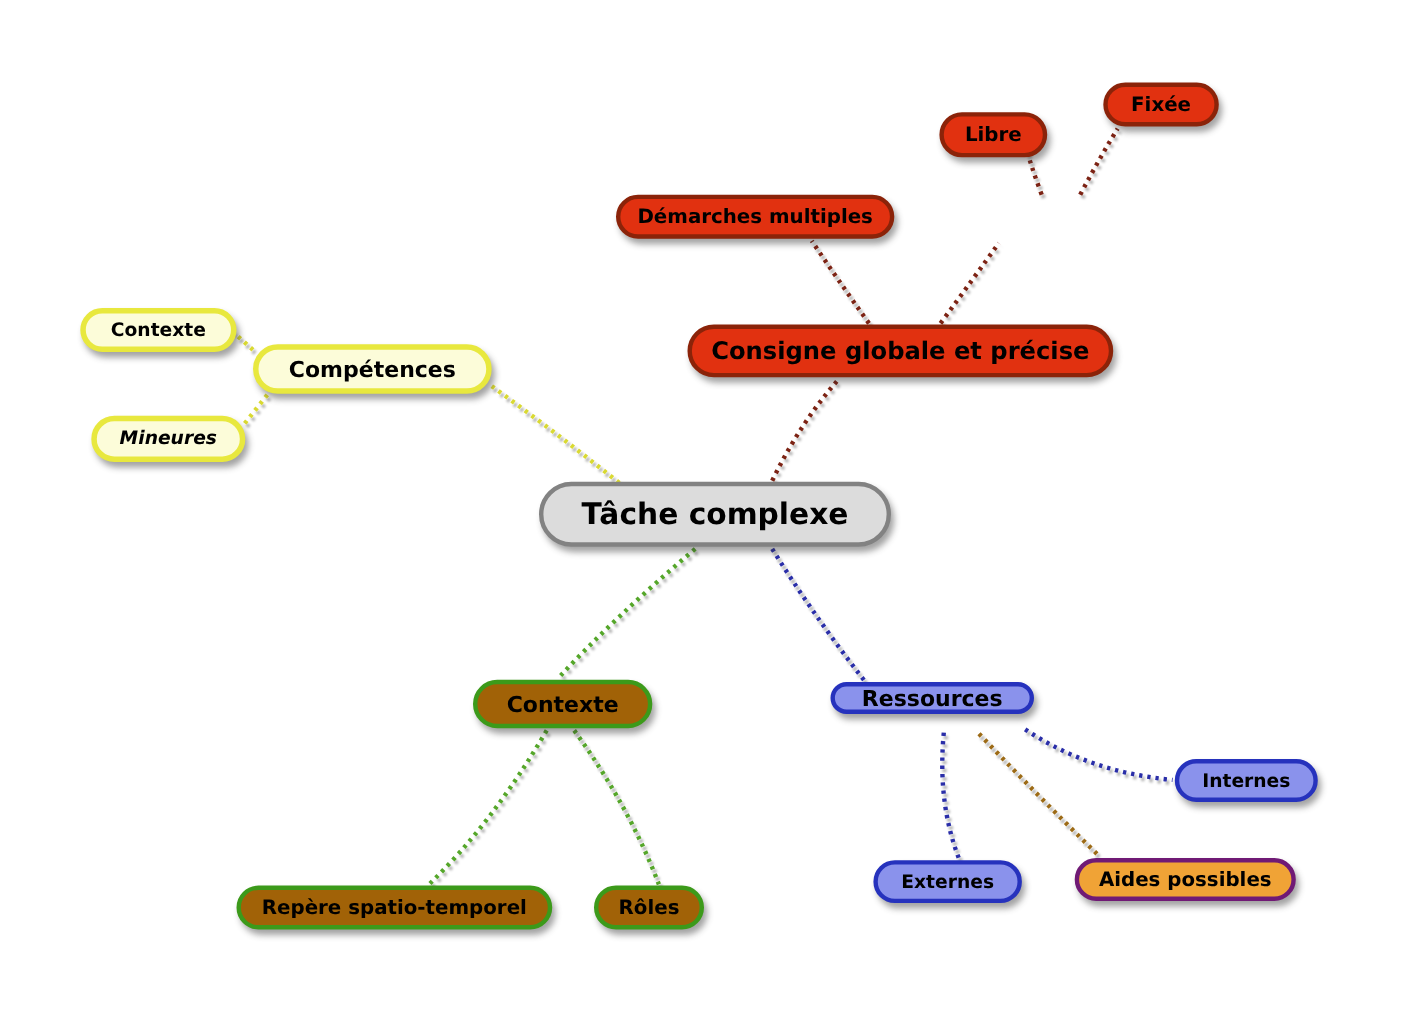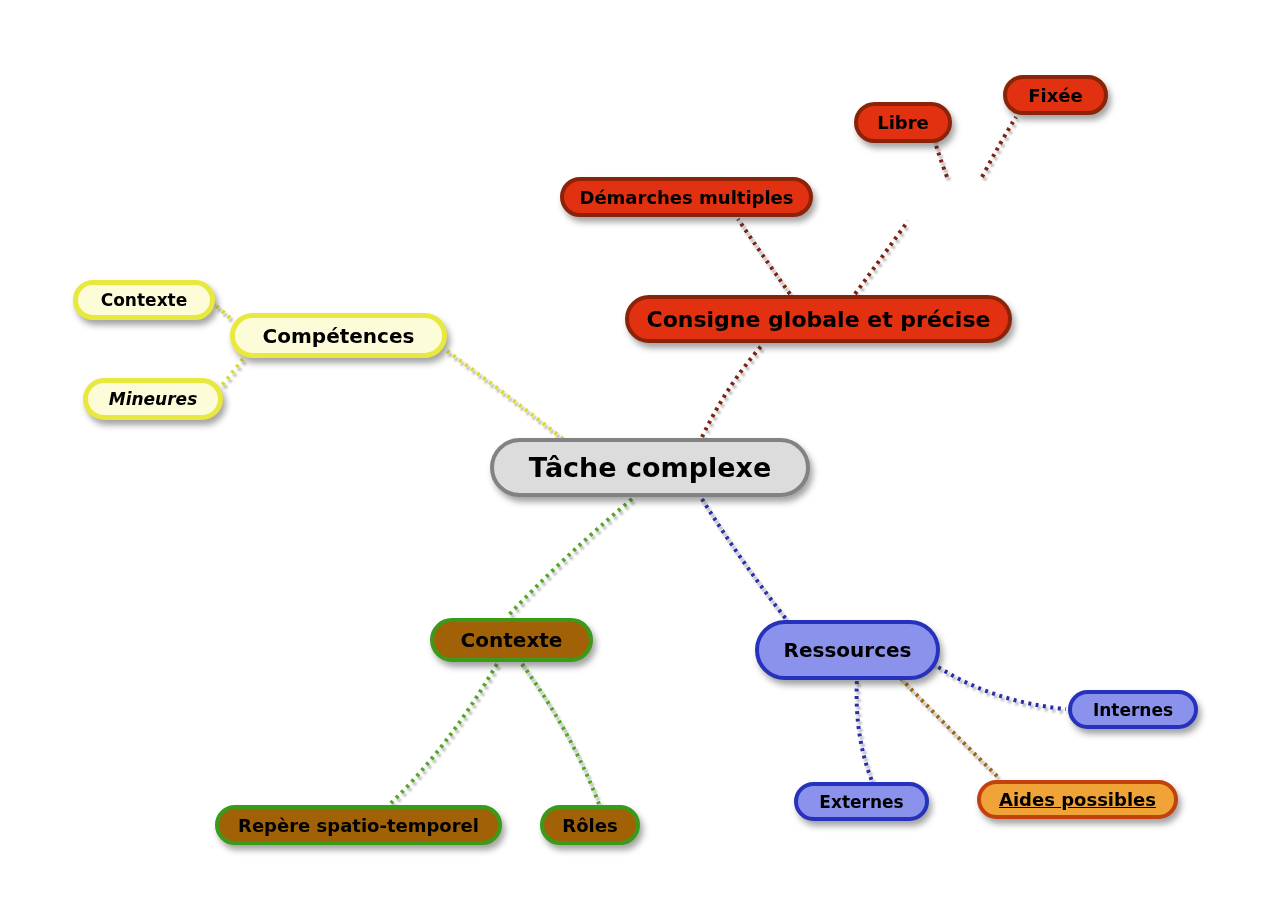--- a/index.html
+++ b/index.html
@@ -21,35 +21,35 @@
     white-space:nowrap;
     box-shadow:3px 5px 6px rgba(50,50,50,0.45);
     cursor:default;
   }
   
   .c-gray  {background:#dcdcdc;border:4px solid #828282;}
   .c-red   {background:#e13110;border:4px solid #8b2309;}
   .c-yellow{background:#fcfcd9;border:5px solid #e8e83e;}
   .c-green {background:#a16207;border:4px solid #3c9a1a;}
   .c-blue  {background:#8a92ec;border:4px solid #2632bd;}
-  .c-orange{background:#f0a336;border:4px solid #c2410c;text-decoration:underline;}
+  .c-orange{background:#f0a336;border:4px solid #701a75;}
   
   .n-tache      {left:490px;top:438px;width:320px;height:59px;font-size:27px;}
   .n-consigne   {left:625px;top:295px;width:387px;height:48px;font-size:22px;}
   .n-demarches  {left:560px;top:177px;width:253px;height:40px;font-size:18px;}
   .n-realisation{left:880px;top:178px;width:163px;height:41px;font-size:18px;}
   .n-libre      {left:854px;top:77px; width:98px; height:41px;font-size:18px;margin-top:25px;}
   .n-fixee      {left:1003px;top:75px;width:105px;height:40px;font-size:18px;}
   .n-competences{left:230px;top:313px;width:217px;height:45px;font-size:20px;}
   .n-majeures   {left:73px; top:280px;width:142px;height:40px;font-size:17px;}
   .n-mineures   {left:83px; top:378px;width:140px;height:42px;font-size:17px;font-style:italic;}
   .n-contexte   {left:430px;top:618px;width:163px;height:44px;font-size:20px;}
   .n-repere     {left:215px;top:805px;width:287px;height:40px;font-size:18px;}
   .n-roles      {left:540px;top:805px;width:100px;height:40px;font-size:18px;}
-  .n-ressources {left:755px;top:620px;width:185px;height:60px;font-size:20px;}
+  .n-ressources {left:755px;top:620px;width:185px;height:29px;font-size:20px;}
   .n-internes   {left:1068px;top:690px;width:130px;height:39px;font-size:17px;}
   .n-externes   {left:794px;top:782px;width:135px;height:39px;font-size:17px;}
   .n-aides      {left:977px;top:780px;width:201px;height:39px;font-size:18px;}
 </style>
 </head>
 <body>
 
 <div id="canvas">
 
   <svg id="edges" width="1275" height="920" viewBox="0 0 1275 920">

